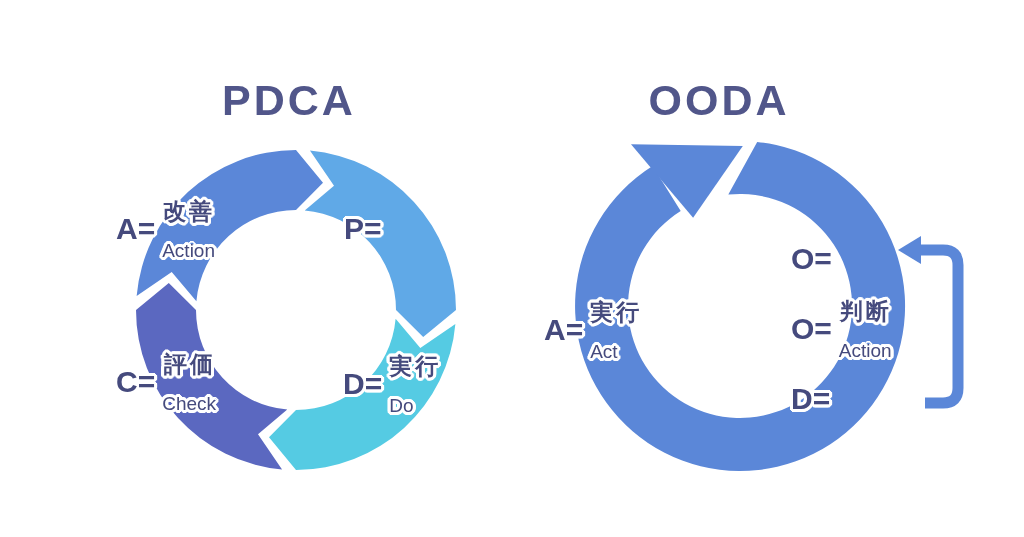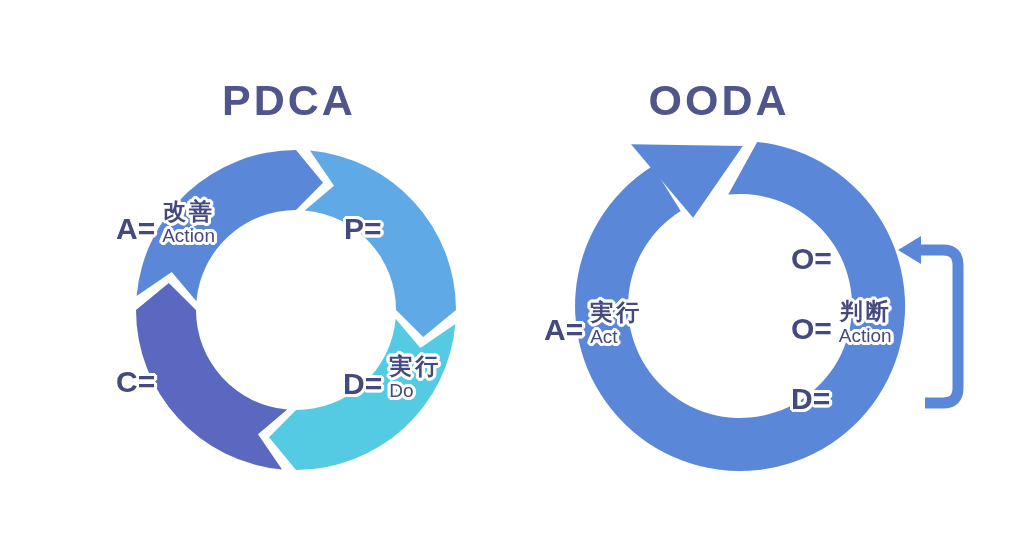--- a/index.html
+++ b/index.html
@@ -17,21 +17,21 @@
   svg{position:absolute;display:block;}
   #pdca-svg{left:126px;top:140px;width:340px;height:340px;}
   #ooda-svg{left:540px;top:126px;width:440px;height:360px;}
   .label{
     position:absolute;display:flex;gap:7px;align-items:flex-start;
     color:var(--ink,#454a7d);white-space:nowrap;
   }
   .letter{font-size:30px;font-weight:bold;line-height:1;margin-top:15px;}
   .words{display:flex;flex-direction:column;}
   .kanji{font-size:23px;font-weight:bold;letter-spacing:3px;line-height:1.1;text-align:right;}
-  .english{font-size:19px;line-height:1.15;margin-top:1px;}
+  .english{font-size:19px;line-height:1.15;margin-top:16px;}
   .halo, .letter, .kanji, .english{
     text-shadow:
       -2px -2px 0 #fff, 2px -2px 0 #fff, -2px 2px 0 #fff, 2px 2px 0 #fff,
       -3px  0   0 #fff, 3px  0   0 #fff,  0  -3px 0 #fff, 0   3px 0 #fff,
       -1px -3px 0 #fff, 1px -3px 0 #fff, -1px 3px 0 #fff, 1px 3px 0 #fff,
       -3px -1px 0 #fff, 3px -1px 0 #fff, -3px 1px 0 #fff, 3px 1px 0 #fff;
   }
   
   #lbl-action{left:116px;top:199px;}
   #lbl-plan{left:344px;top:199px;}
@@ -65,20 +65,24 @@
     <span class="words">
       <span class="kanji">改善</span>
       <span class="english">Action</span>
     </span>
   </div>
   <div class="label" id="lbl-plan">
     <span class="letter">P=</span>
   </div>
   <div class="label" id="lbl-check">
     <span class="letter">C=</span>
+    <span class="words">
+      <span class="kanji">評価</span>
+      <span class="english">Check</span>
+    </span>
   </div>
   <div class="label" id="lbl-do">
     <span class="letter">D=</span>
     <span class="words">
       <span class="kanji">実行</span>
       <span class="english">Do</span>
     </span>
   </div>
 </section>
 

